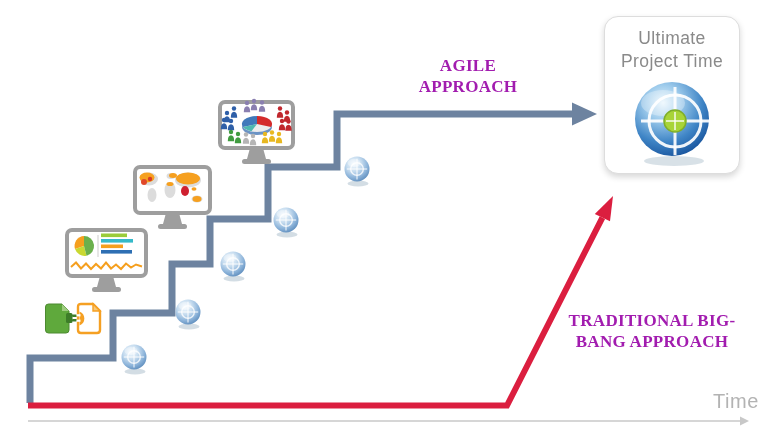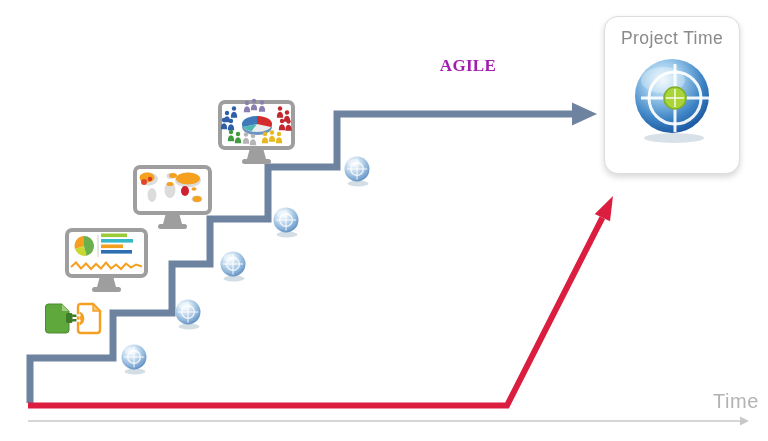--- a/index.html
+++ b/index.html
@@ -168,35 +168,41 @@
     <use href="#miniball" x="357" y="169"></use>
 
     <g>
       <path d="M28 405.5 H507 L602.4 217.6" fill="none" stroke="#db1e3f" stroke-width="6"></path>
       <polygon points="613,196 610,221.3 594.8,213.9" fill="#db1e3f"></polygon>
     </g>
   </svg>
 
   <div class="goal-card">
     <div class="goal-title">
+      <div>Ultimate</div>
       <div>Project Time</div>
     </div>
     <svg width="134" height="96" viewBox="0 0 134 96" style="position:static">
       <ellipse cx="69" cy="88" rx="30" ry="5" fill="#9db3c4" opacity="0.4"></ellipse>
       <circle cx="67" cy="46" r="37" fill="url(#ballBig)"></circle>
       <ellipse cx="58" cy="30" rx="22" ry="13" fill="#ffffff" opacity="0.3"></ellipse>
       <circle cx="70" cy="48" r="26" fill="none" stroke="#ffffff" stroke-width="3" opacity="0.92"></circle>
       <line x1="70" y1="14" x2="70" y2="82" stroke="#ffffff" stroke-width="3" opacity="0.92"></line>
       <line x1="36" y1="48" x2="104" y2="48" stroke="#ffffff" stroke-width="3" opacity="0.92"></line>
       <circle cx="70" cy="48" r="11" fill="#a8d438" stroke="#7fae2a" stroke-width="1.5"></circle>
       <line x1="70" y1="39" x2="70" y2="57" stroke="#ffffff" stroke-width="1.6" opacity="0.85"></line>
       <line x1="61" y1="48" x2="79" y2="48" stroke="#ffffff" stroke-width="1.6" opacity="0.85"></line>
     </svg>
   </div>
 
   <div class="label-serif agile-label">
     <div>AGILE</div>
+    <div>APPROACH</div>
   </div>
 
+  <div class="label-serif trad-label">
+    <div>TRADITIONAL BIG-</div>
+    <div>BANG APPROACH</div>
+  </div>
 
   <div class="time-label">Time</div>
 
 </div>
 
 </body></html>

